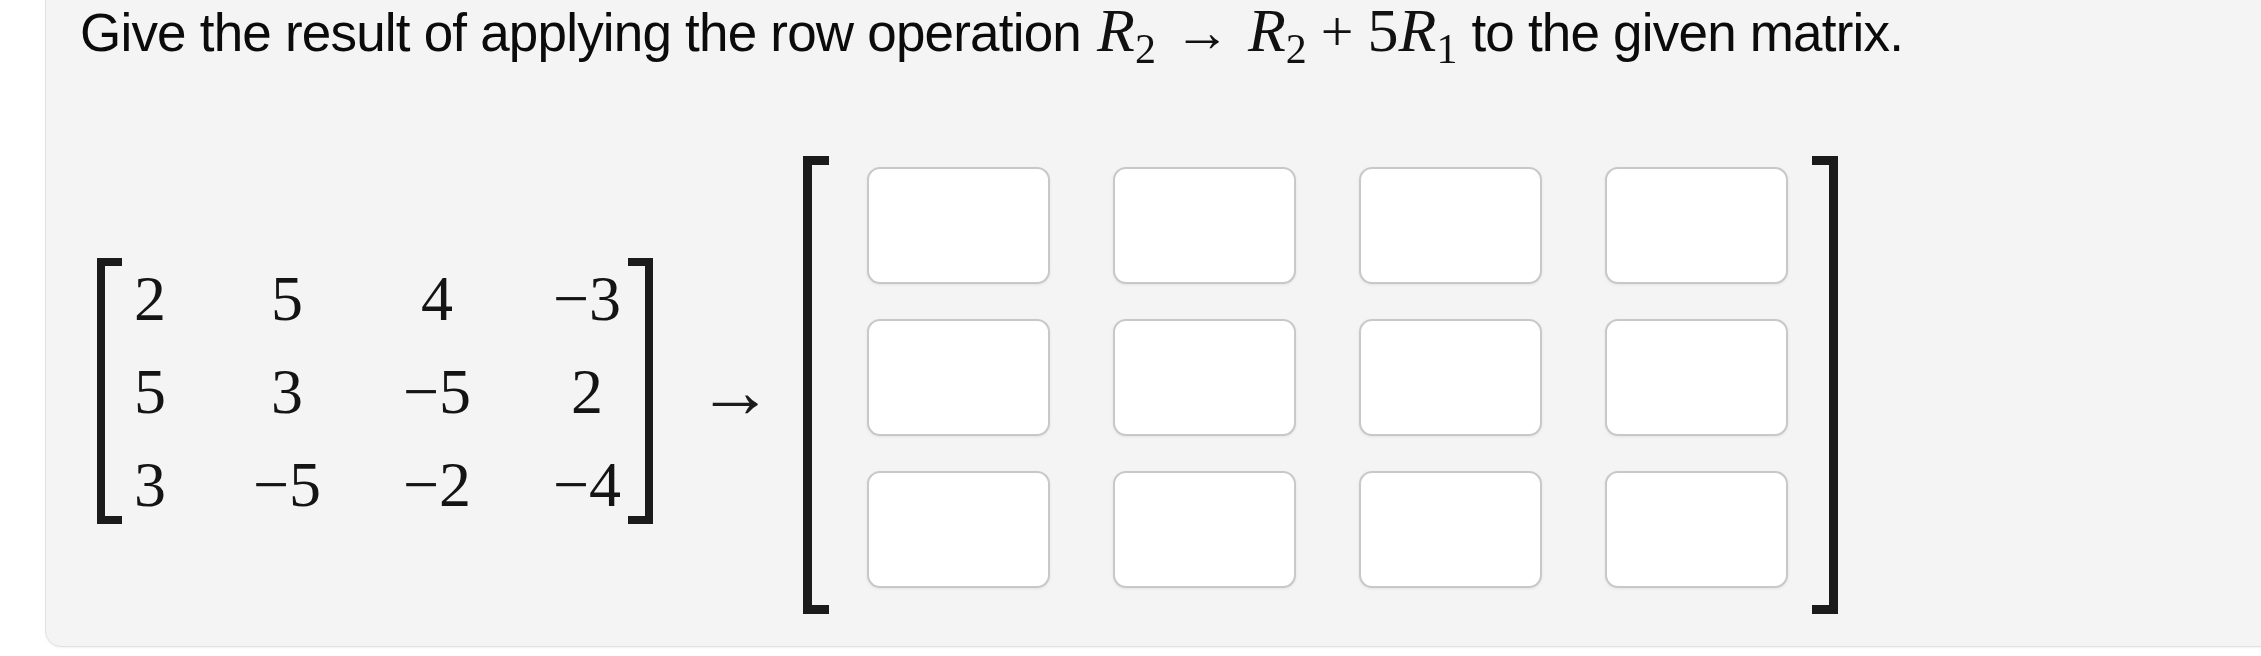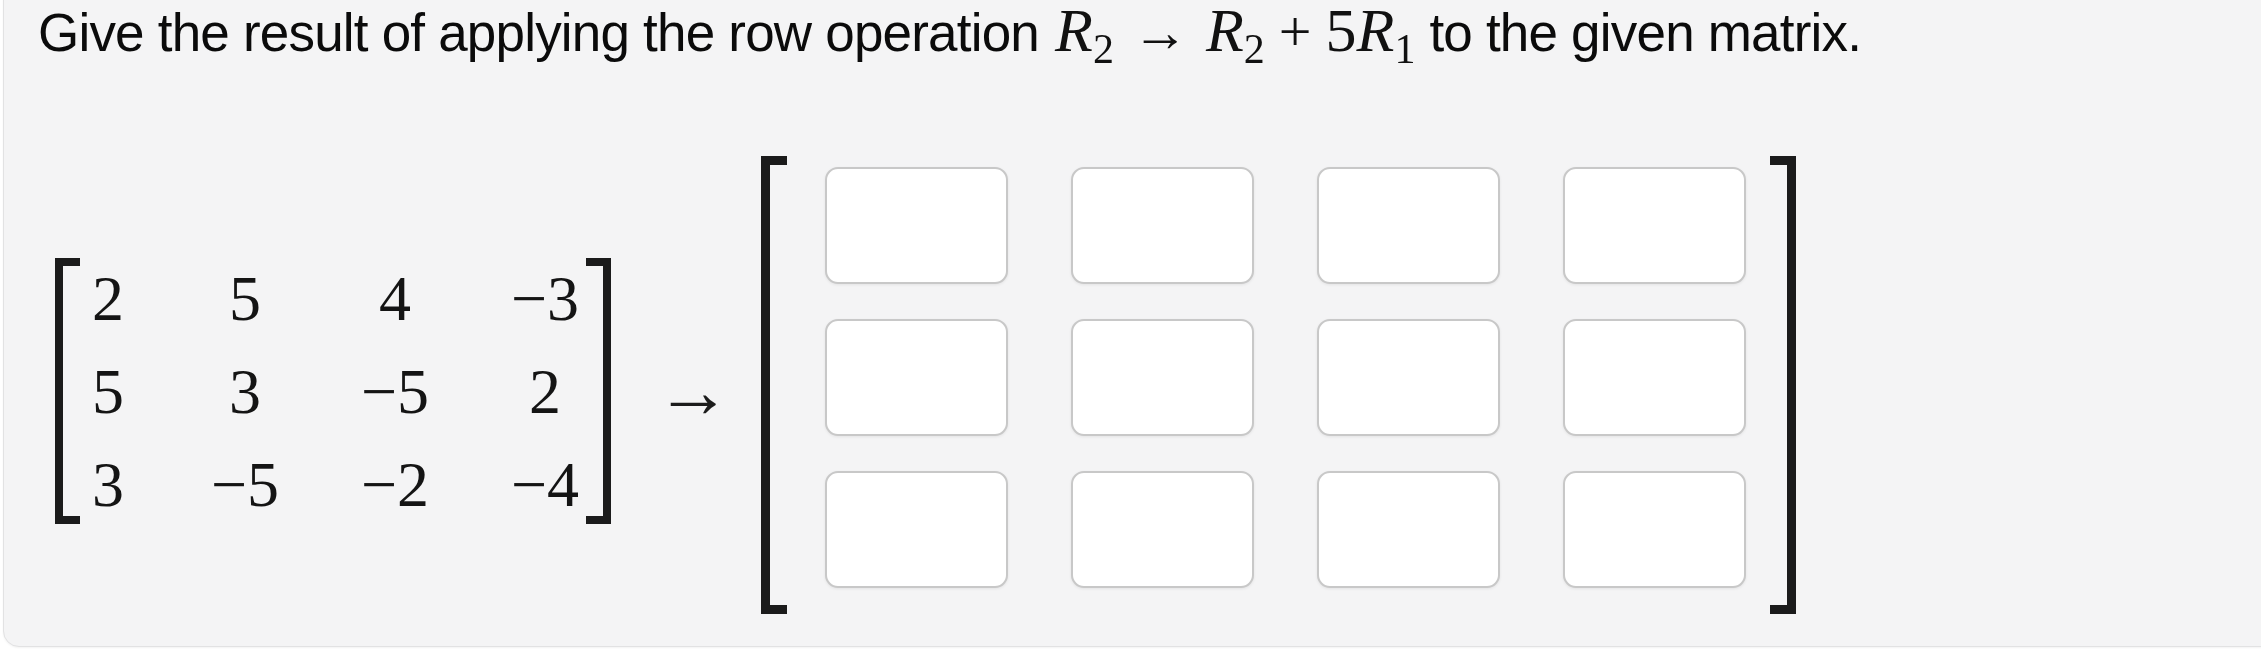--- a/index.html
+++ b/index.html
@@ -8,20 +8,21 @@
     width: 2261px;
     height: 656px;
     background: #ffffff;
     overflow: hidden;
     font-family: "Liberation Sans", sans-serif;
   }
   .stage {
     position: relative;
     width: 1806px;
     height: 656px;
+    margin-left: 42px;
   }
   
   .panel {
     position: absolute;
     left: 3px;
     top: -24px;
     width: 2300px;
     height: 671px;
     background: #f4f4f5;
     border: 1px solid #e2e2e3;

